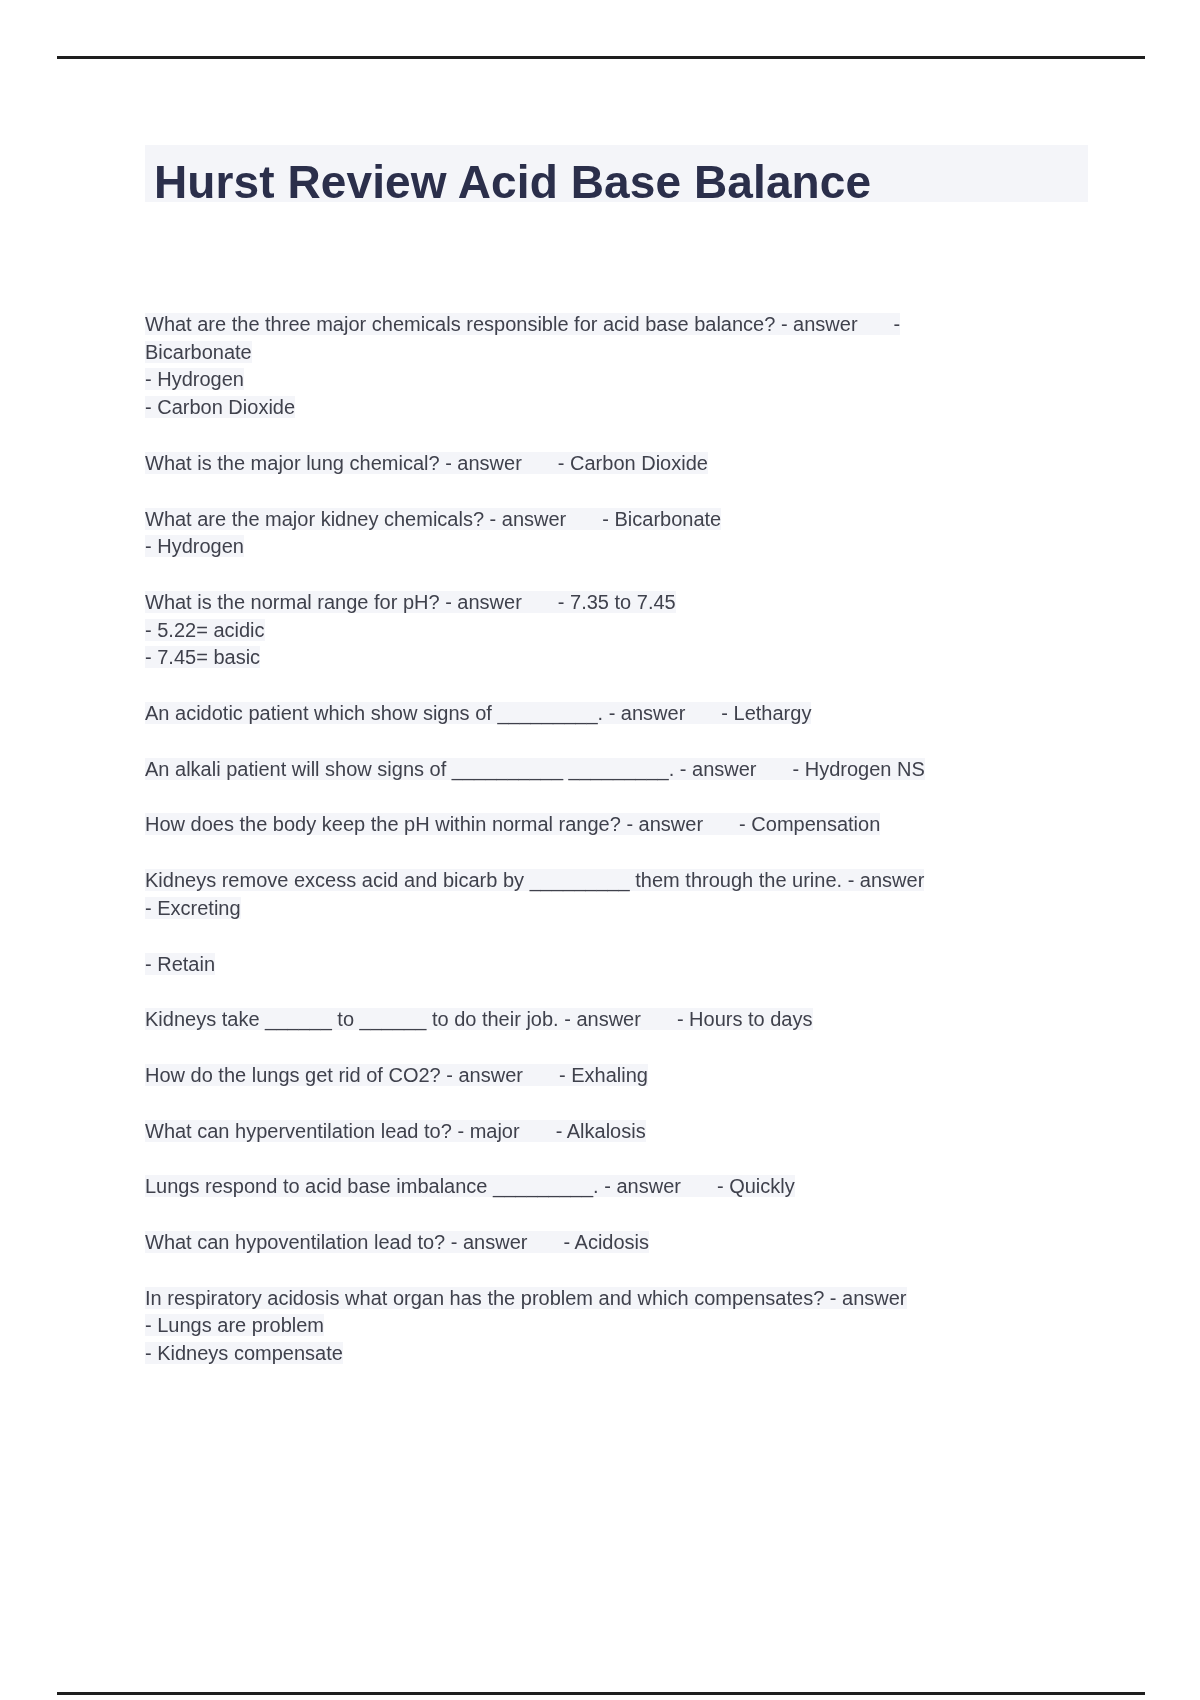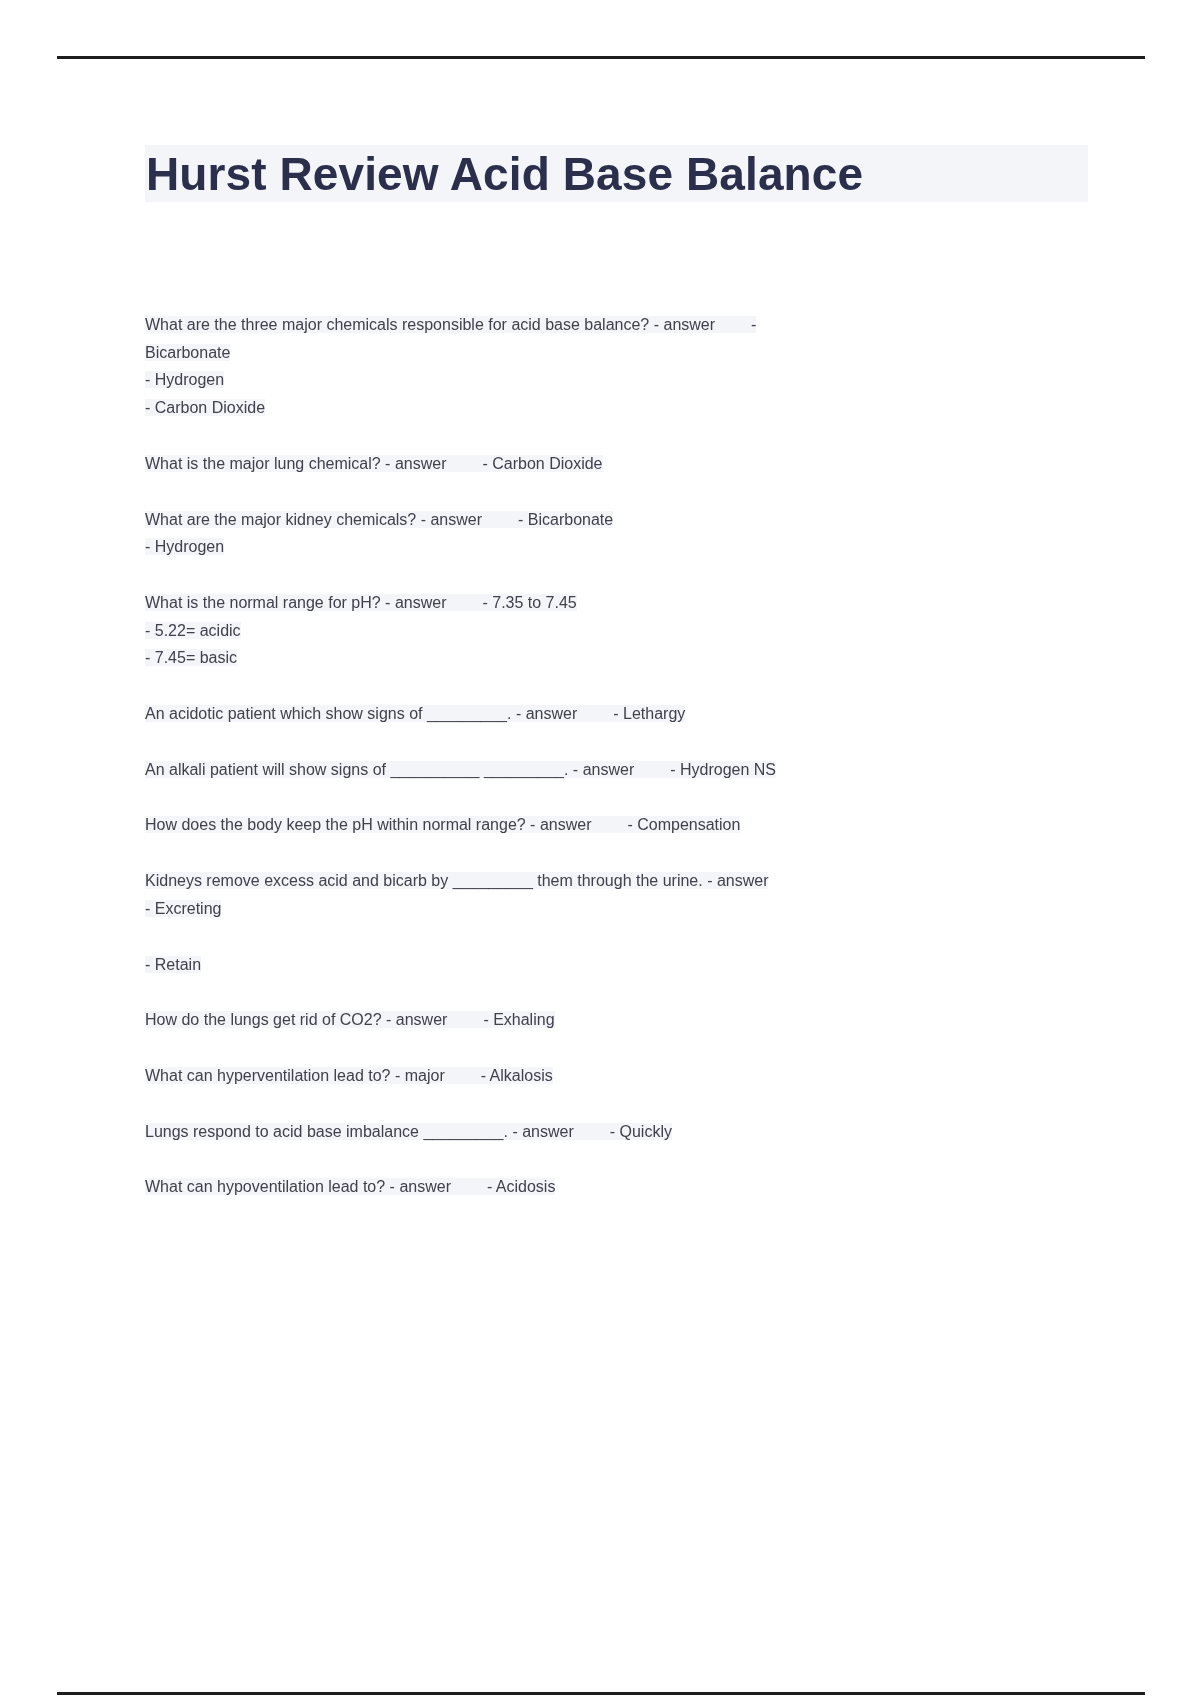--- a/index.html
+++ b/index.html
@@ -1,23 +1,23 @@
 <!DOCTYPE html>
 <html><head>
 <meta charset="utf-8">
 <style>
   html, body { margin: 0; padding: 0; background: #ffffff; }
   body { width: 1200px; height: 1700px; position: relative; overflow: hidden; font-family: "Liberation Sans", sans-serif; }
   .rule { position: absolute; left: 57px; width: 1088px; height: 3px; background: #1e1e1e; }
   .rule.top { top: 56px; }
   .rule.bottom { top: 1692px; }
   .title-band { position: absolute; left: 145px; top: 145px; width: 943px; height: 57px; background: #f4f5f9; }
-  .title { position: absolute; left: 146px; top: 146px; margin: 0; font-size: 46px; line-height: 56px; font-weight: bold; color: #2b2f4b; letter-spacing: 0.1px; }
+  .title { position: absolute; left: 146px; top: 146px; margin: 8px; font-size: 46px; line-height: 56px; font-weight: bold; color: #2b2f4b; letter-spacing: 0.1px; }
   .qa-list { position: absolute; left: 145px; top: 311px; width: 950px; }
-  .qa { margin: 0 0 28px 0; font-size: 16px; line-height: 27.7px; color: #3f414c; }
+  .qa { margin: 0 0 28px 0; font-size: 20px; line-height: 27.7px; color: #3f414c; }
   .qa .line { display: block; }
   .qa .hl { background: #f4f5f9; white-space: pre; }
   .qa .gap { display: inline-block; width: 36px; }
 </style>
 </head>
 <body>
 
 <div class="rule top"></div>
 
 <div class="title-band"></div>
@@ -61,32 +61,40 @@
 
   <div class="qa">
     <span class="line"><span class="hl">Kidneys remove excess acid and bicarb by _________ them through the urine. - answer</span></span>
     <span class="line"><span class="hl">- Excreting</span></span>
   </div>
 
   <div class="qa">
     <span class="line"><span class="hl">- Retain</span></span>
   </div>
 
+  <div class="qa">
+    <span class="line"><span class="hl"><span>Kidneys take ______ to ______ to do their job. - answer</span><span class="gap"></span><span>- Hours to days</span></span></span>
+  </div>
 
   <div class="qa">
     <span class="line"><span class="hl"><span>How do the lungs get rid of CO2? - answer</span><span class="gap"></span><span>- Exhaling</span></span></span>
   </div>
 
   <div class="qa">
     <span class="line"><span class="hl"><span>What can hyperventilation lead to? - major</span><span class="gap"></span><span>- Alkalosis</span></span></span>
   </div>
 
   <div class="qa">
     <span class="line"><span class="hl"><span>Lungs respond to acid base imbalance _________. - answer</span><span class="gap"></span><span>- Quickly</span></span></span>
   </div>
 
   <div class="qa">
     <span class="line"><span class="hl"><span>What can hypoventilation lead to? - answer</span><span class="gap"></span><span>- Acidosis</span></span></span>
   </div>
 
+  <div class="qa">
+    <span class="line"><span class="hl">In respiratory acidosis what organ has the problem and which compensates? - answer</span></span>
+    <span class="line"><span class="hl">- Lungs are problem</span></span>
+    <span class="line"><span class="hl">- Kidneys compensate</span></span>
+  </div>
 </div>
 
 <div class="rule bottom"></div>
 
 </body></html>

